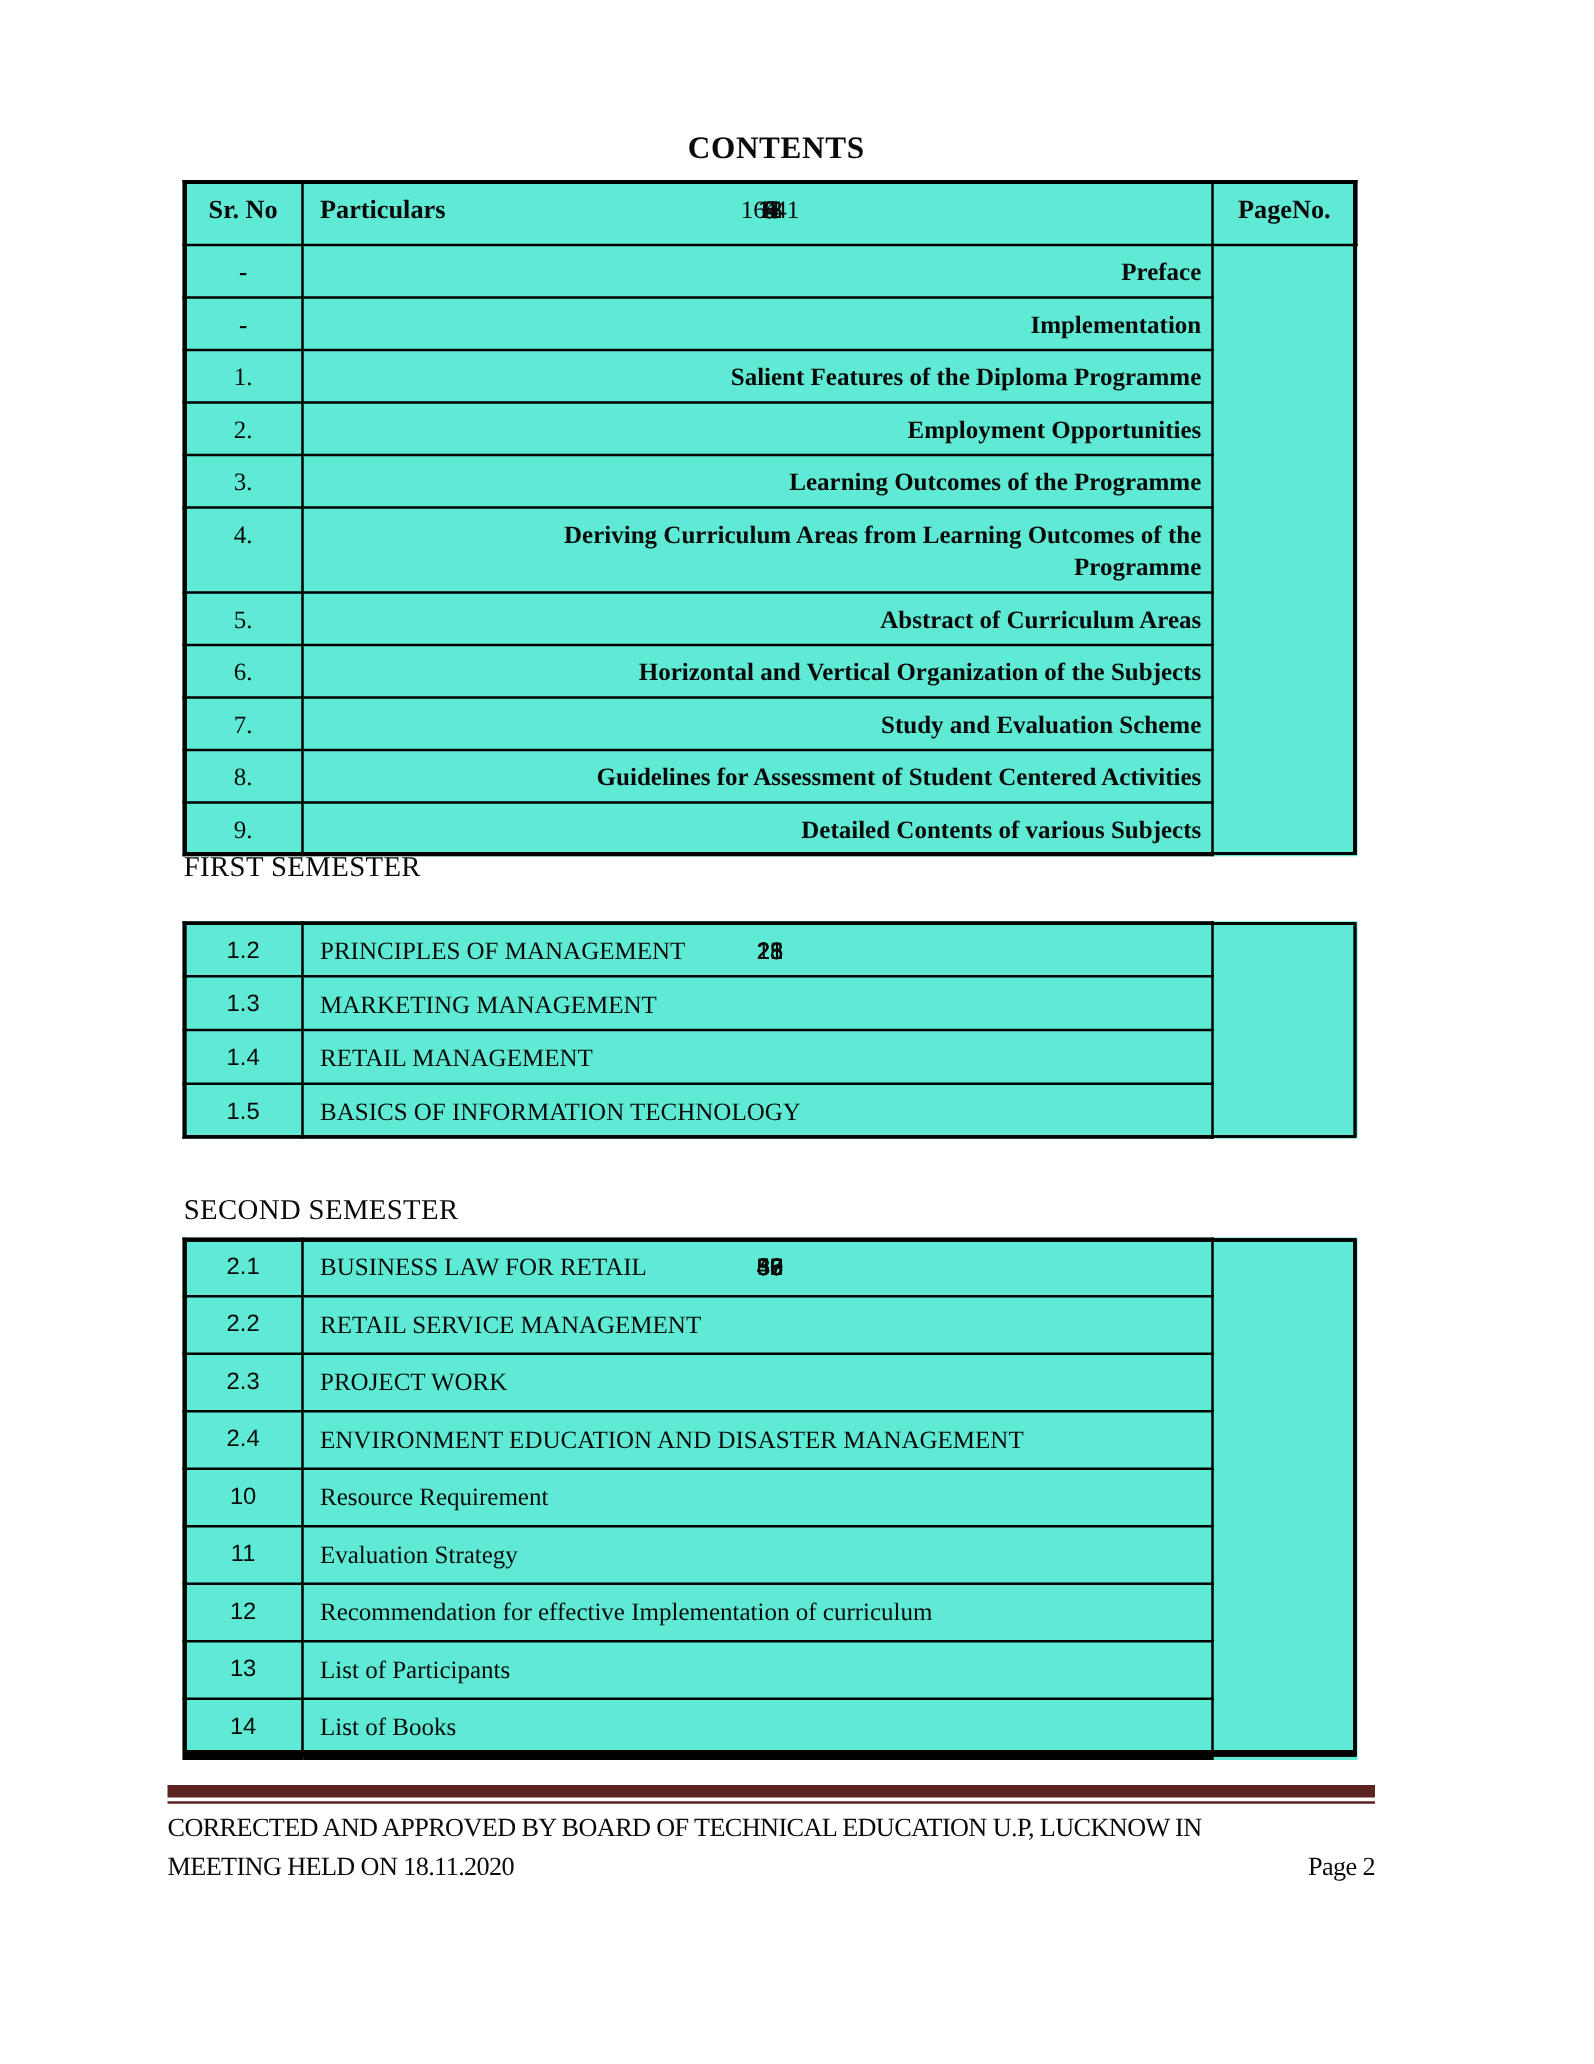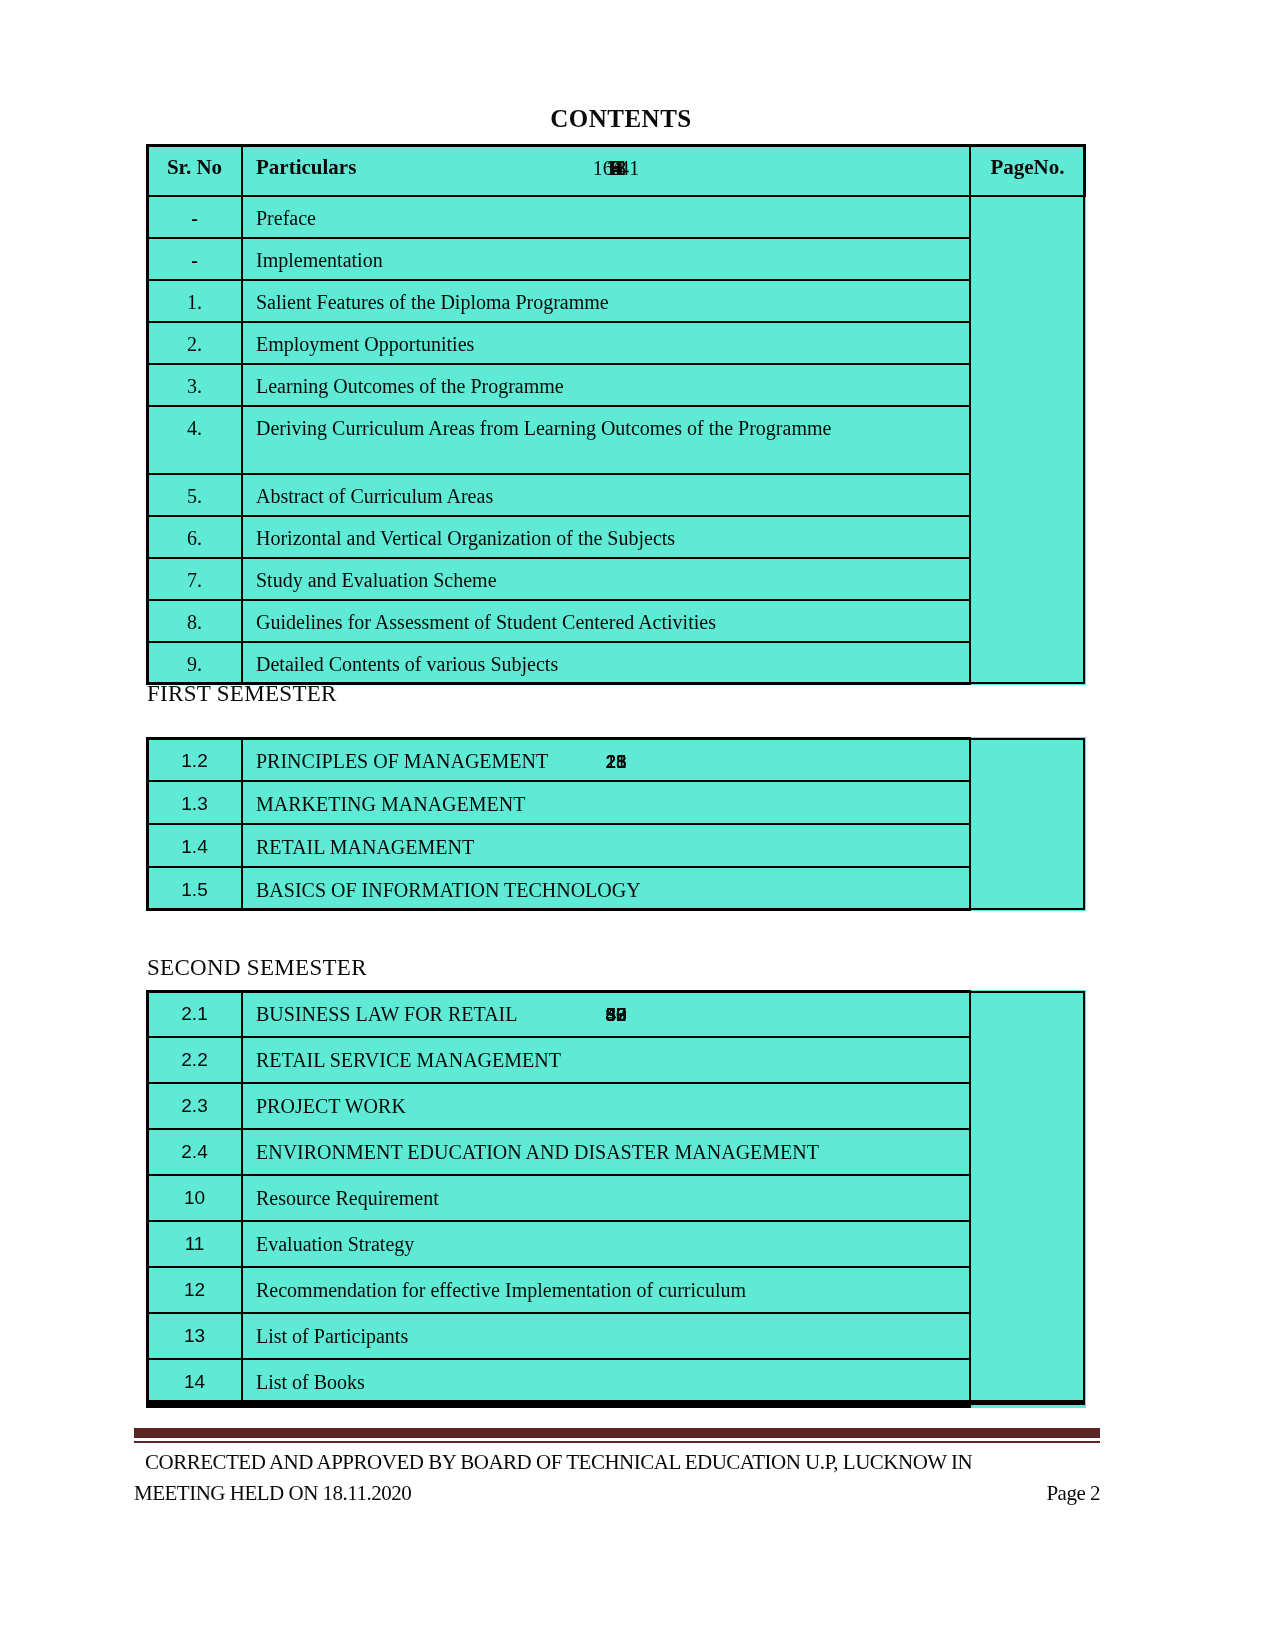--- a/index.html
+++ b/index.html
@@ -58,21 +58,21 @@
     font-weight: bold;
     padding-top: 8px;
   }
   .main thead th.h-sr { text-align: center; }
   .main thead th.h-part { text-align: left; padding-left: 13px; }
   .main thead th.h-page { text-align: center; }
   .main tbody tr { height: 42px; }
   .main tbody tr.tall { height: 68px; }
   .main td.sr { text-align: center; padding-top: 8px; }
   .main td.sr.dash { font-weight: bold; }
-  .main td.part { text-align: left; padding: 8px 8px 4px 13px; }
+  .main td.part { text-align: right; padding: 8px 8px 4px 13px; font-weight: bold; }
   .main td.page { text-align: center; padding-top: 8px; }
   .wrap-early {
     display: inline-block;
     max-width: 590px;
   }
   
   .sem-heading {
     position: absolute;
     left: 147px;
     margin: 0;
@@ -121,21 +121,21 @@
     position: absolute;
     left: 134px;
     top: 1447px;
     width: 966px;
     font-size: 21px;
     line-height: 31px;
     letter-spacing: -0.5px;
     color: #0a0a0a;
     font-family: "Liberation Serif", serif;
   }
-  .footer-line1 { white-space: nowrap; margin-left: 11px; }
+  .footer-line1 { white-space: nowrap; }
   .footer-line2-row {
     display: flex;
     justify-content: space-between;
     white-space: nowrap;
   }
 </style>
 </head>
 <body>
 
 <div class="page">

